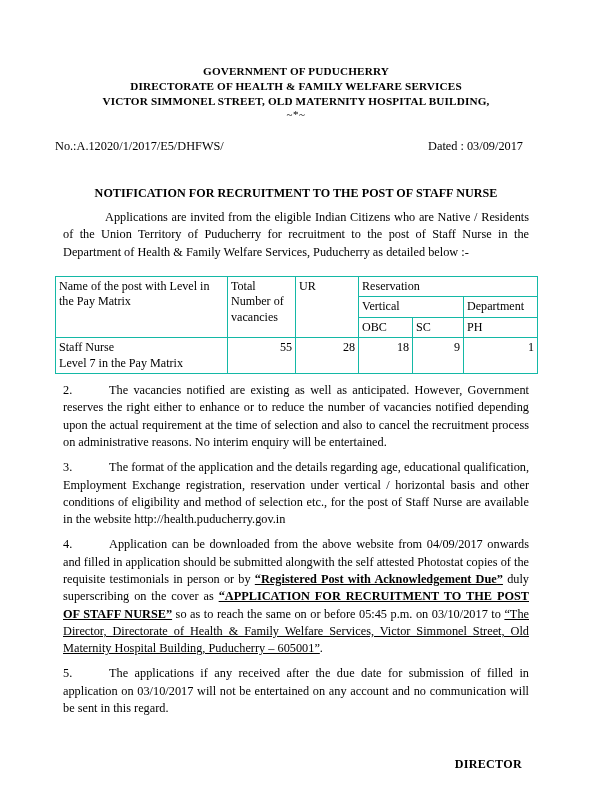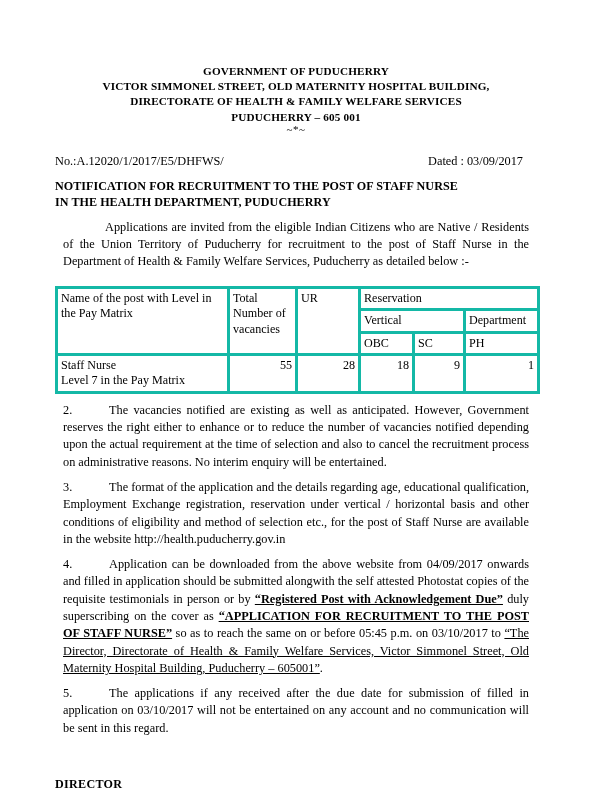--- a/index.html
+++ b/index.html
@@ -57,25 +57,25 @@
     justify-content: space-between;
     align-items: baseline;
     font-size: 12.3px;
     margin-top: 20px;
   }
   .refrow .ref { white-space: nowrap; }
   .refrow .date { white-space: nowrap; padding-right: 14px; }
 
   
   .title {
-    text-align: left;
+    text-align: center;
     font-weight: bold;
     font-size: 12.1px;
     line-height: 16.5px;
-    margin-top: 9px;
+    margin-top: 31px;
     letter-spacing: 0.05px;
   }
 
   
   p.body {
     font-size: 12.3px;
     line-height: 17.3px;
     text-align: justify;
     text-justify: inter-word;
     margin: 8px;
@@ -101,21 +101,21 @@
 
   
   table.vac {
     border-collapse: collapse;
     margin-top: 15px;
     width: 482px;
     table-layout: fixed;
     font-size: 12.1px;
   }
   table.vac td, table.vac th {
-    border: 3px solid #14b8a6;
+    border: 1px solid #14b8a6;
     padding: 2px 3px;
     font-weight: normal;
     vertical-align: top;
     line-height: 15.4px;
   }
   table.vac th.c, table.vac td.c { text-align: left; vertical-align: top; }
   table.vac td.l { text-align: left; }
   td.postcell {
     font-weight: bold;
     line-height: 15.6px;
@@ -125,49 +125,47 @@
   .col-name { width: 172px; }
   .col-total { width: 68px; }
   .col-ur { width: 63px; }
   .col-obc { width: 54px; }
   .col-sc { width: 51px; }
   .col-ph { width: 74px; }
 
   
   .director {
     margin-top: 40px;
-    text-align: left;
+    text-align: right;
     font-weight: bold;
     font-size: 12.1px;
     padding-right: 15px;
     letter-spacing: 0.3px;
   }
 </style>
 </head>
 <body>
 
 <div class="page">
   <div class="content">
 
     <div class="letterhead">
       <div class="lh-line">GOVERNMENT OF PUDUCHERRY</div>
+      <div class="lh-line">DIRECTORATE OF HEALTH &amp; FAMILY WELFARE SERVICES</div>
       <div class="lh-line">VICTOR SIMMONEL STREET, OLD MATERNITY HOSPITAL BUILDING,</div>
-      <div class="lh-line">DIRECTORATE OF HEALTH &amp; FAMILY WELFARE SERVICES</div>
-      <div class="lh-line">PUDUCHERRY – 605 001</div>
       <div class="lh-sep">~*~</div>
     </div>
 
     <div class="refrow">
       <span class="ref">No.:A.12020/1/2017/E5/DHFWS/</span>
       <span class="date">Dated : 03/09/2017</span>
     </div>
 
     <div class="title">
       <div>NOTIFICATION FOR RECRUITMENT TO THE POST OF STAFF NURSE</div>
-      <div>IN THE HEALTH DEPARTMENT, PUDUCHERRY</div>
     </div>
 
     <p class="body p-intro"><span class="indent"></span><span>Applications are invited from the eligible Indian Citizens who are Native / Residents of the Union Territory of Puducherry for recruitment to the post of Staff Nurse in the Department of Health &amp; Family Welfare Services, Puducherry as detailed below :-</span></p>
 
     <table class="vac">
       <colgroup>
         <col class="col-name">
           <col class="col-total">
           <col class="col-ur">
         <col class="col-obc">

